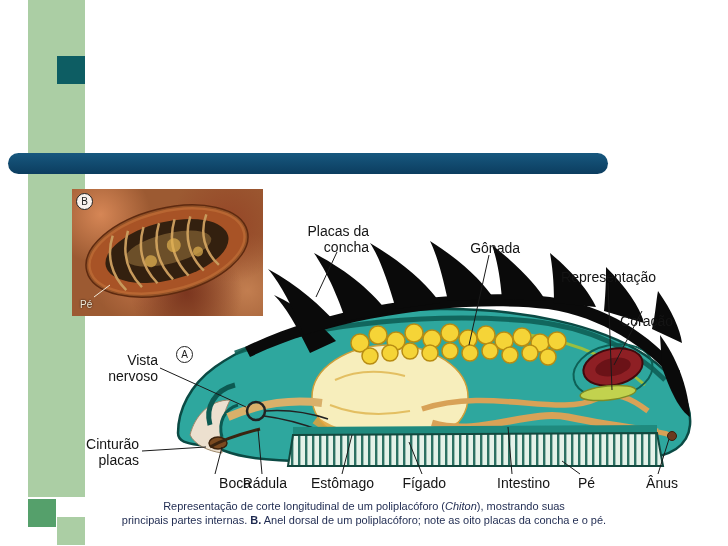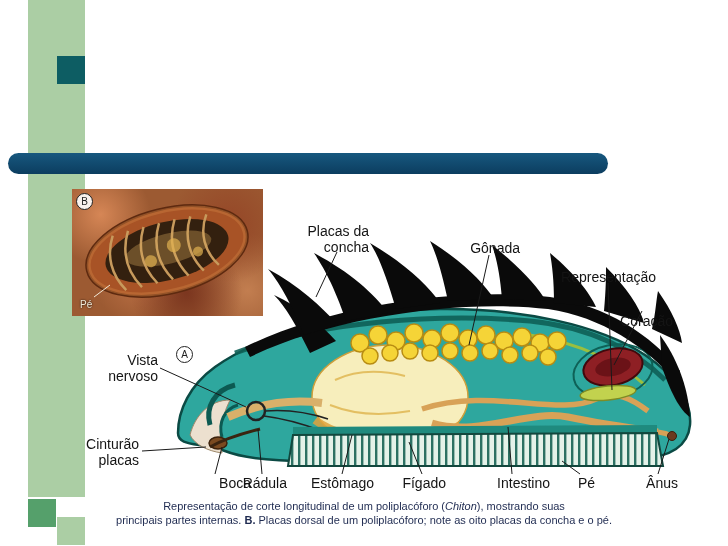--- a/index.html
+++ b/index.html
@@ -207,16 +207,16 @@
   <div class="lbl lbl-boca">Boca</div>
   <div class="lbl lbl-radula">Rádula</div>
   <div class="lbl lbl-estomago">Estômago</div>
   <div class="lbl lbl-figado">Fígado</div>
   <div class="lbl lbl-intestino">Intestino</div>
   <div class="lbl lbl-pe">Pé</div>
   <div class="lbl lbl-anus">Ânus</div>
 
   <p class="caption">
     <span>Representação de corte longitudinal de um poliplacóforo (</span><i>Chiton</i><span>), mostrando suas</span><br>
-    <span>principais partes internas. </span><b>B.</b><span> Placas dorsal de um poliplacóforo; note as oito placas da concha e o pé.</span>
+    <span>principais partes internas. </span><b>B.</b><span> Anel dorsal de um poliplacóforo; note as oito placas da concha e o pé.</span>
   </p>
 
 </div>
 
 </body></html>

